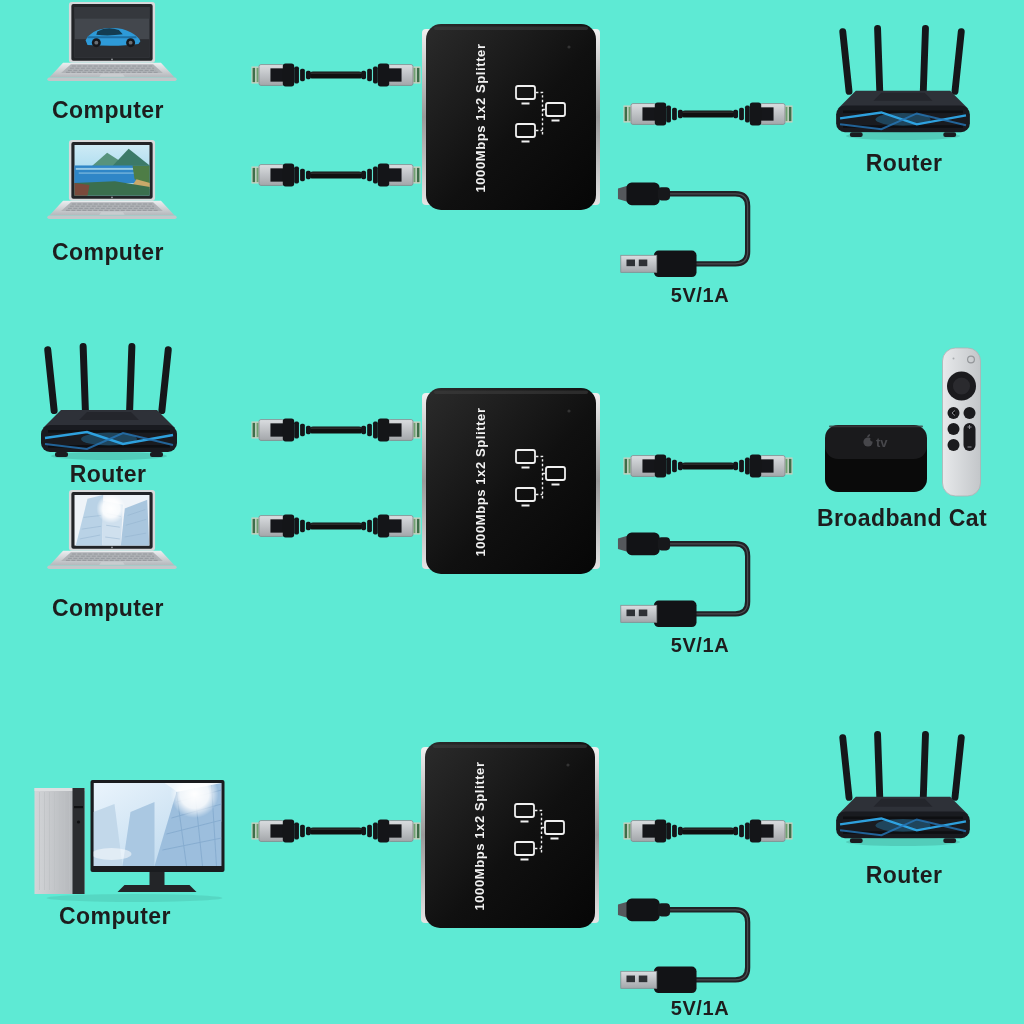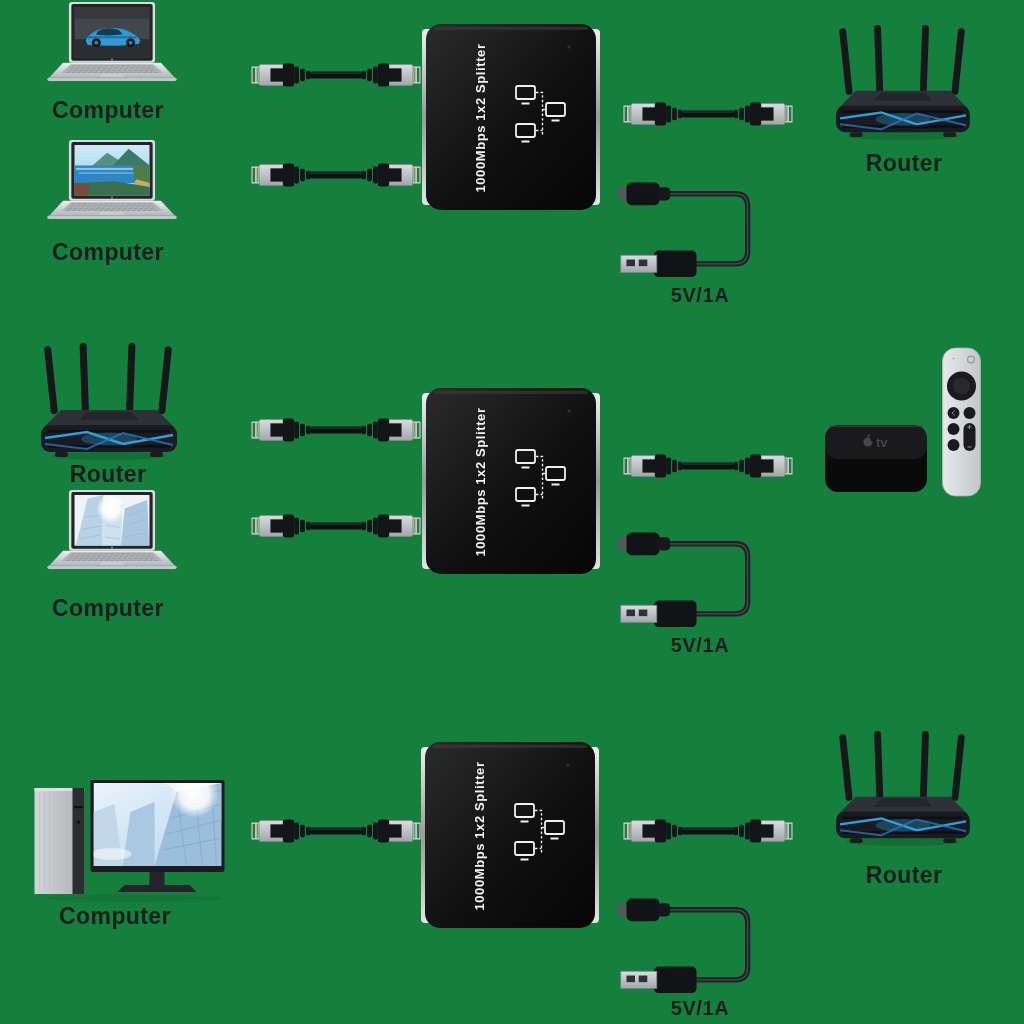--- a/index.html
+++ b/index.html
@@ -1,16 +1,16 @@
 <!DOCTYPE html>
 <html><head>
 <meta charset="utf-8">
 <style>
   html,body{margin:0;padding:0;background:#ffffff;}
-  .stage{position:relative;width:1024px;height:1024px;background:#15803d;overflow:hidden;margin:0 auto;
+  .stage{position:relative;width:1024px;height:1024px;background:#5eead4;overflow:hidden;margin:0 auto;
          font-family:"Liberation Sans",sans-serif;}
   .dev{position:absolute;display:block;}
   .lbl{position:absolute;text-align:center;font-weight:600;font-size:23px;line-height:1.2;
        color:#1d1d1d;letter-spacing:.4px;}
   .pwr{font-weight:700;font-size:20px;letter-spacing:.6px;}
 </style>
 </head>
 <body>
 
 <svg style="position:absolute;width:0;height:0" aria-hidden="true">
@@ -321,20 +321,21 @@
   <svg class="dev" style="left:618px;top:447px;width:180px;height:38px" viewBox="0 0 180 40">
       <use href="#sym-eth"></use>
     </svg>
 
   <svg class="dev" style="left:824px;top:424px;width:104px;height:70px" viewBox="0 0 104 70">
       <use href="#sym-tvbox"></use>
     </svg>
   <svg class="dev" style="left:941px;top:347px;width:41px;height:150px" viewBox="0 0 40 150">
       <use href="#sym-remote"></use>
     </svg>
+  <div class="lbl" style="left:788px;top:505px;width:228px">Broadband Cat</div>
 
   <svg class="dev" style="left:612px;top:522px;width:152px;height:106px" viewBox="0 0 160 112">
       <use href="#sym-usb"></use>
     </svg>
   <div class="lbl pwr" style="left:625px;top:633px;width:150px">5V/1A</div>
 
   <svg class="dev" style="left:26px;top:780px;width:206px;height:124px" viewBox="0 0 205 124">
       <use href="#sym-desktop"></use>
     </svg>
   <div class="lbl" style="left:40px;top:903px;width:150px">Computer</div>

